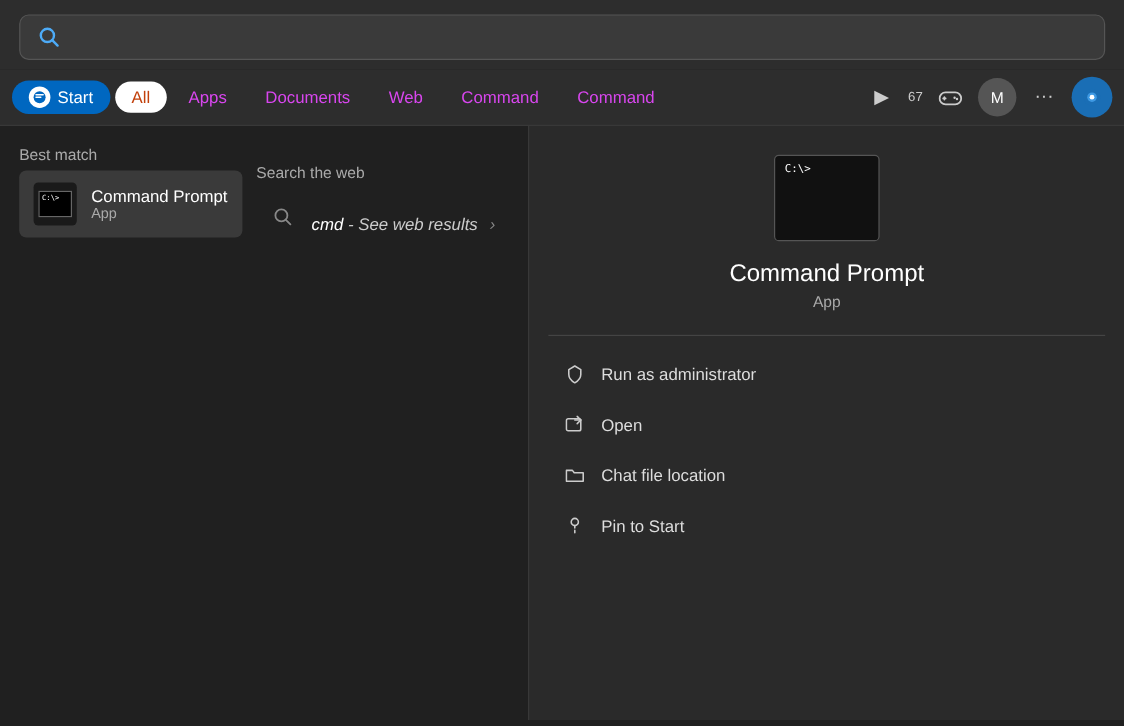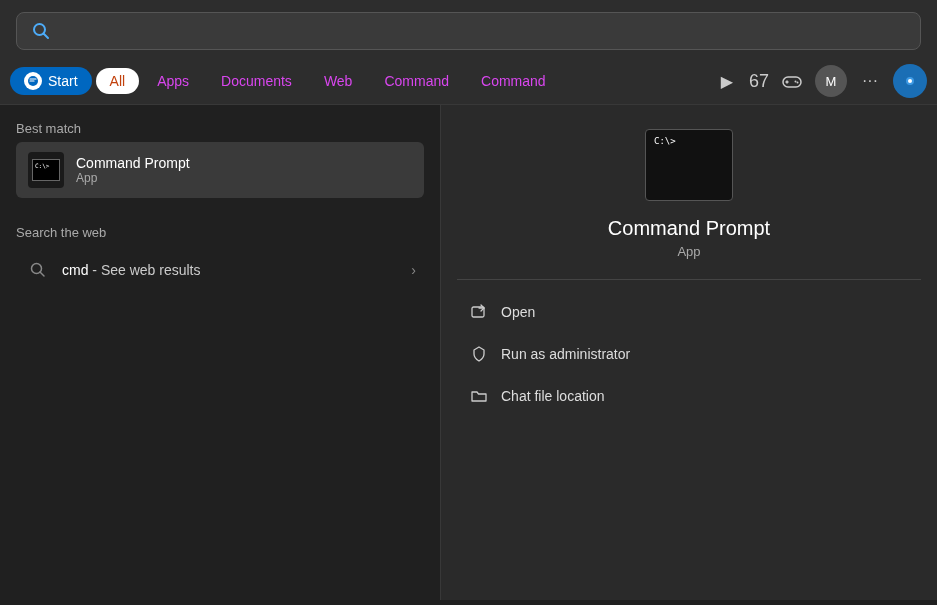--- a/index.html
+++ b/index.html
@@ -108,21 +108,21 @@
       border: none;
       color: #ccc;
       font-size: 16px;
       cursor: pointer;
       display: flex;
       align-items: center;
       justify-content: center;
     }
 
     .badge-count {
-      font-size: 18px;
+      font-size: 11px;
       color: #ccc;
     }
 
     .icon-btn {
       width: 30px;
       height: 30px;
       display: flex;
       align-items: center;
       justify-content: center;
       cursor: pointer;
@@ -159,21 +159,21 @@
     .main-content {
       display: flex;
       height: calc(605px - 110px);
     }
 
     
     .left-panel {
       width: 440px;
       padding: 16px;
       display: flex;
-      flex-direction: column;
+      flex-direction: row;
       gap: 12px;
     }
 
     .section-label {
       font-size: 13px;
       color: #aaa;
       margin-bottom: 6px;
       font-weight: 400;
     }
 
@@ -231,25 +231,26 @@
       font-size: 12px;
       color: #aaa;
     }
 
     .web-search-section {
       margin-top: 15px;
     }
 
     .web-search-item {
       display: flex;
-      align-items: center;
+      align-items: flex-end;
       gap: 10px;
       padding: 10px 8px;
       border-radius: 6px;
       cursor: pointer;
+      font-style: italic;
     }
 
     .web-search-icon {
       width: 28px;
       height: 28px;
       display: flex;
       align-items: center;
       justify-content: center;
       flex-shrink: 0;
     }
@@ -472,44 +473,53 @@
     <div class="app-name-large">Command Prompt</div>
     <div class="app-type-large">App</div>
 
     <div class="divider"></div>
 
     <div class="action-list">
 
       <div class="action-item">
         <div class="action-icon">
           <svg width="16" height="16" viewBox="0 0 16 16" fill="none">
+            <path d="M8 1l5 3v4c0 3-2.5 5.5-5 7C5.5 13.5 3 11 3 8V4L8 1z" stroke="#ccc" stroke-width="1.3" stroke-linejoin="round"></path>
+          </svg>
+        </div>
+        <span>Run as administrator</span>
+      </div>
+
+      <div class="action-item">
+        <div class="action-icon">
+          <svg width="16" height="16" viewBox="0 0 16 16" fill="none">
             <rect x="1" y="3" width="12" height="10" rx="1.5" stroke="#ccc" stroke-width="1.3"></rect>
             <path d="M10 1l3 3-3 3" stroke="#ccc" stroke-width="1.3" stroke-linecap="round" stroke-linejoin="round"></path>
             <line x1="13" y1="4" x2="8" y2="4" stroke="#ccc" stroke-width="1.3" stroke-linecap="round"></line>
           </svg>
         </div>
         <span>Open</span>
-      </div>
-
-      <div class="action-item">
-        <div class="action-icon">
-          <svg width="16" height="16" viewBox="0 0 16 16" fill="none">
-            <path d="M8 1l5 3v4c0 3-2.5 5.5-5 7C5.5 13.5 3 11 3 8V4L8 1z" stroke="#ccc" stroke-width="1.3" stroke-linejoin="round"></path>
-          </svg>
-        </div>
-        <span>Run as administrator</span>
       </div>
 
       <div class="action-item">
         <div class="action-icon">
           <svg width="16" height="16" viewBox="0 0 16 16" fill="none">
             <path d="M1 4h5l1.5 2H15v7H1V4z" stroke="#ccc" stroke-width="1.3" stroke-linejoin="round"></path>
           </svg>
         </div>
         <span>Chat file location</span>
       </div>
 
+      <div class="action-item">
+        <div class="action-icon">
+          <svg width="16" height="16" viewBox="0 0 16 16" fill="none">
+            <circle cx="8" cy="5" r="3" stroke="#ccc" stroke-width="1.3"></circle>
+            <line x1="8" y1="8" x2="8" y2="15" stroke="#ccc" stroke-width="1.3" stroke-linecap="round" stroke-dasharray="2 2"></line>
+          </svg>
+        </div>
+        <span>Pin to Start</span>
+      </div>
 
 
     </div>
   </div>
 
 </div>
 
 </body></html>

